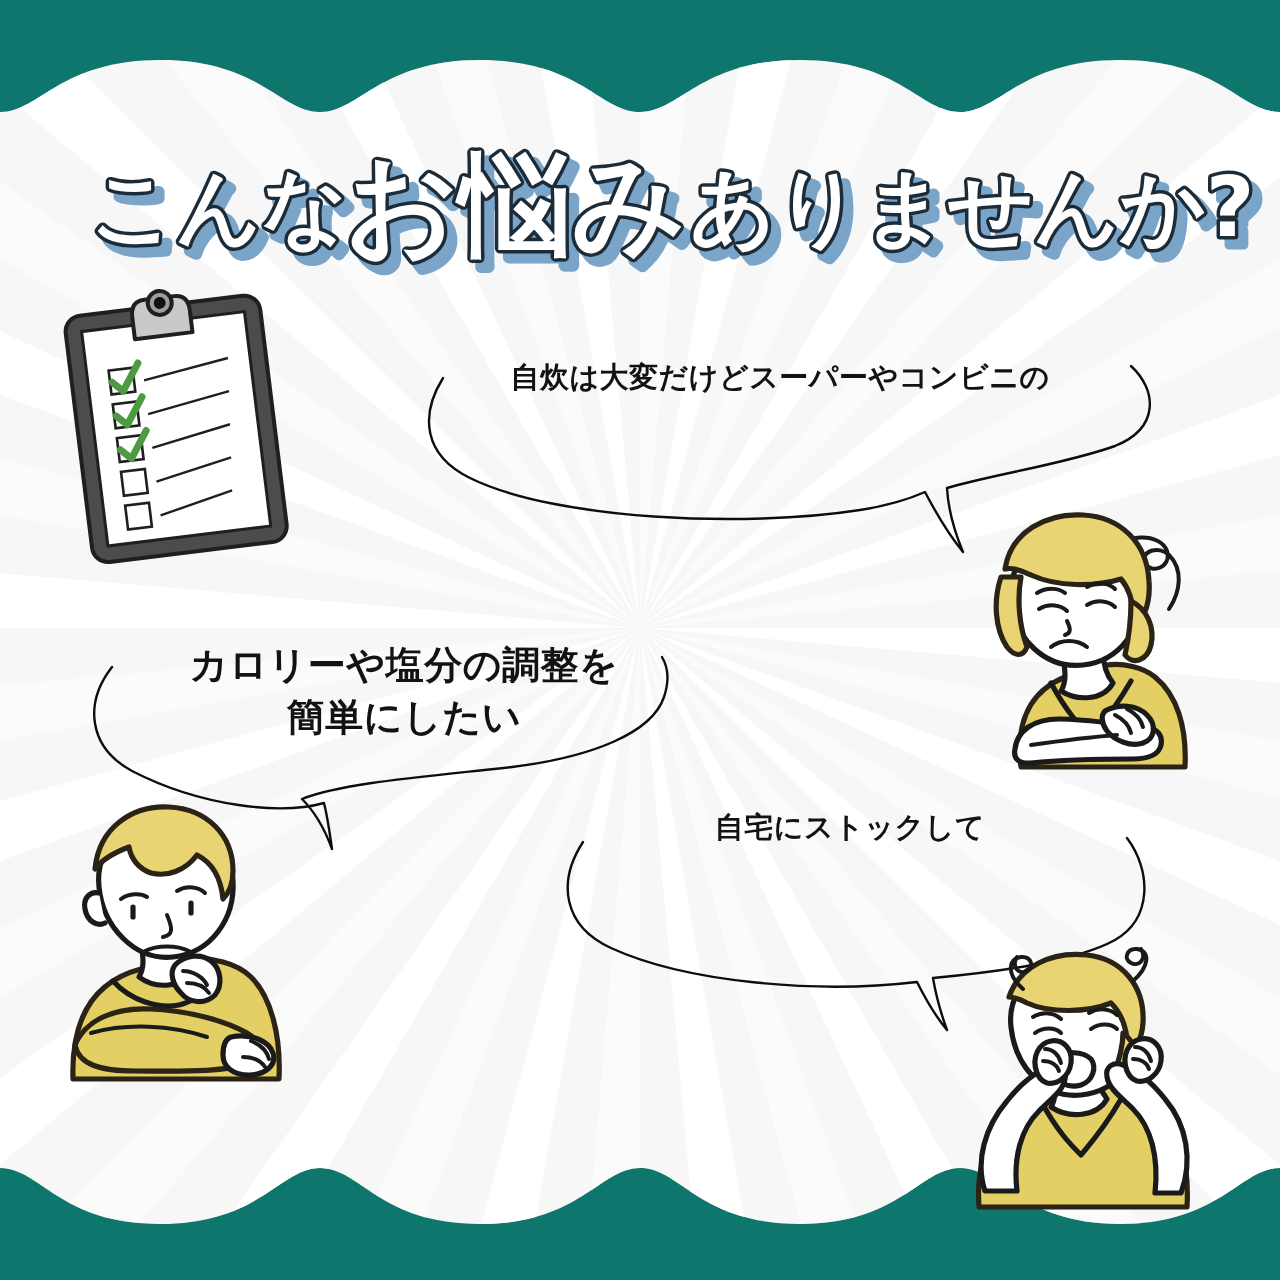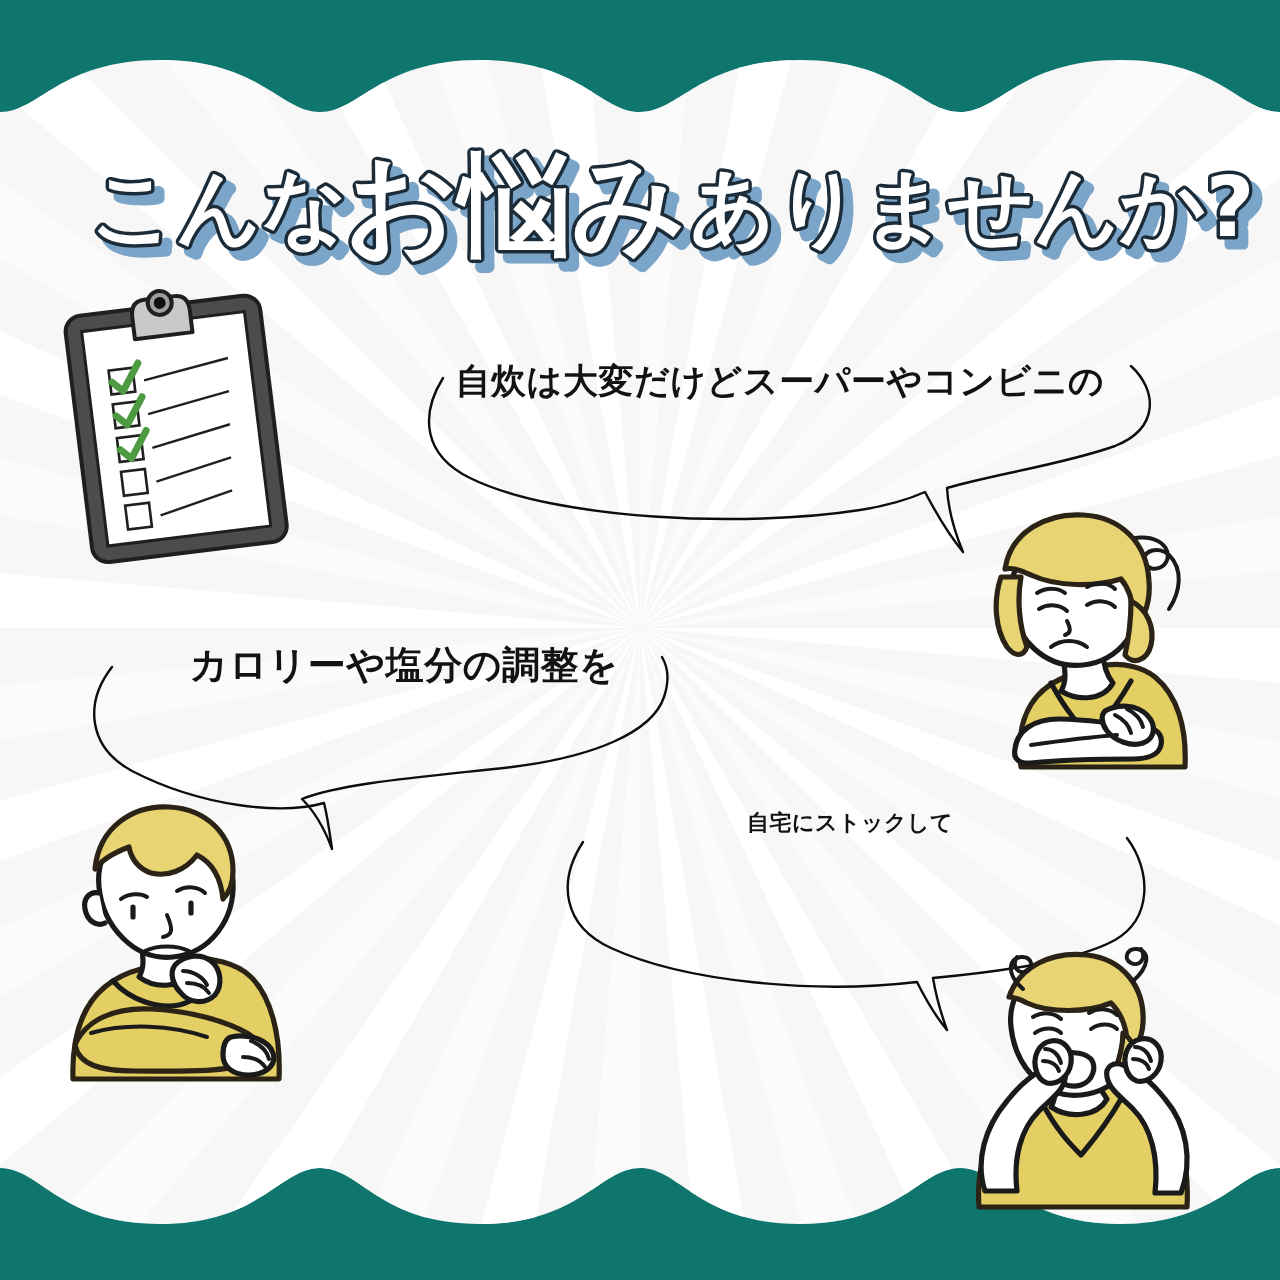--- a/index.html
+++ b/index.html
@@ -76,23 +76,23 @@
     position: absolute;
     z-index: 10;
     text-align: center;
     color: #121212;
     font-weight: 700;
     font-family: "DejaVu Sans", "Liberation Sans", sans-serif;
     line-height: 1.36;
     letter-spacing: 0.5px;
     white-space: nowrap;
   }
-  #bubble-text-1 { left: 420px; top: 358px; width: 720px; font-size: 35px; }
+  #bubble-text-1 { left: 420px; top: 358px; width: 720px; font-size: 29px; }
   #bubble-text-2 { left: 124px; top: 640px; width: 560px; font-size: 38px; }
-  #bubble-text-3 { left: 610px; top: 808px; width: 480px; font-size: 22px; text-align: center; }
+  #bubble-text-3 { left: 610px; top: 808px; width: 480px; font-size: 29px; text-align: center; }
 
   
   .person { position: absolute; z-index: 9; }
   #person-woman-crossed { left: 955px; top: 505px; width: 270px; height: 270px; }
   #person-man-thinking  { left: 55px;  top: 795px; width: 270px; height: 290px; }
   #person-woman-head    { left: 945px; top: 945px; width: 280px; height: 265px; }
 
   .ln { fill: none; stroke: #1a1a1a; stroke-width: 5.2; stroke-linecap: round; stroke-linejoin: round; }
   .ln-thin { fill: none; stroke: #1a1a1a; stroke-width: 4; stroke-linecap: round; stroke-linejoin: round; }
   .hair { fill: #e8d473; stroke: #2a2316; stroke-width: 5.2; stroke-linejoin: round; stroke-linecap: round; }
@@ -242,20 +242,21 @@
              C 384,186 380,168 378,156
              C 440,150 520,140 560,118
              C 598,96 596,48 572,16"></path>
   </svg>
 
   <div id="bubble-text-1" class="bubble-text">
     <div>自炊は大変だけどスーパーやコンビニの</div>
   </div>
   <div id="bubble-text-2" class="bubble-text">
     <div>カロリーや塩分の調整を</div>
+    <div>簡単にしたい</div>
   </div>
   <div id="bubble-text-3" class="bubble-text">
     <div>自宅にストックして</div>
   </div>
 
   <svg id="person-woman-crossed" class="person" viewBox="0 0 270 270">
 
     <path class="ln-thin" d="M150,52 C 168,26 206,28 212,46 C 217,62 196,70 190,58 C 185,46 204,40 214,50 C 228,64 226,86 214,104"></path>
 
     <path class="shirt" d="M66,262 C 60,216 76,186 110,172 C 126,166 142,163 152,160

